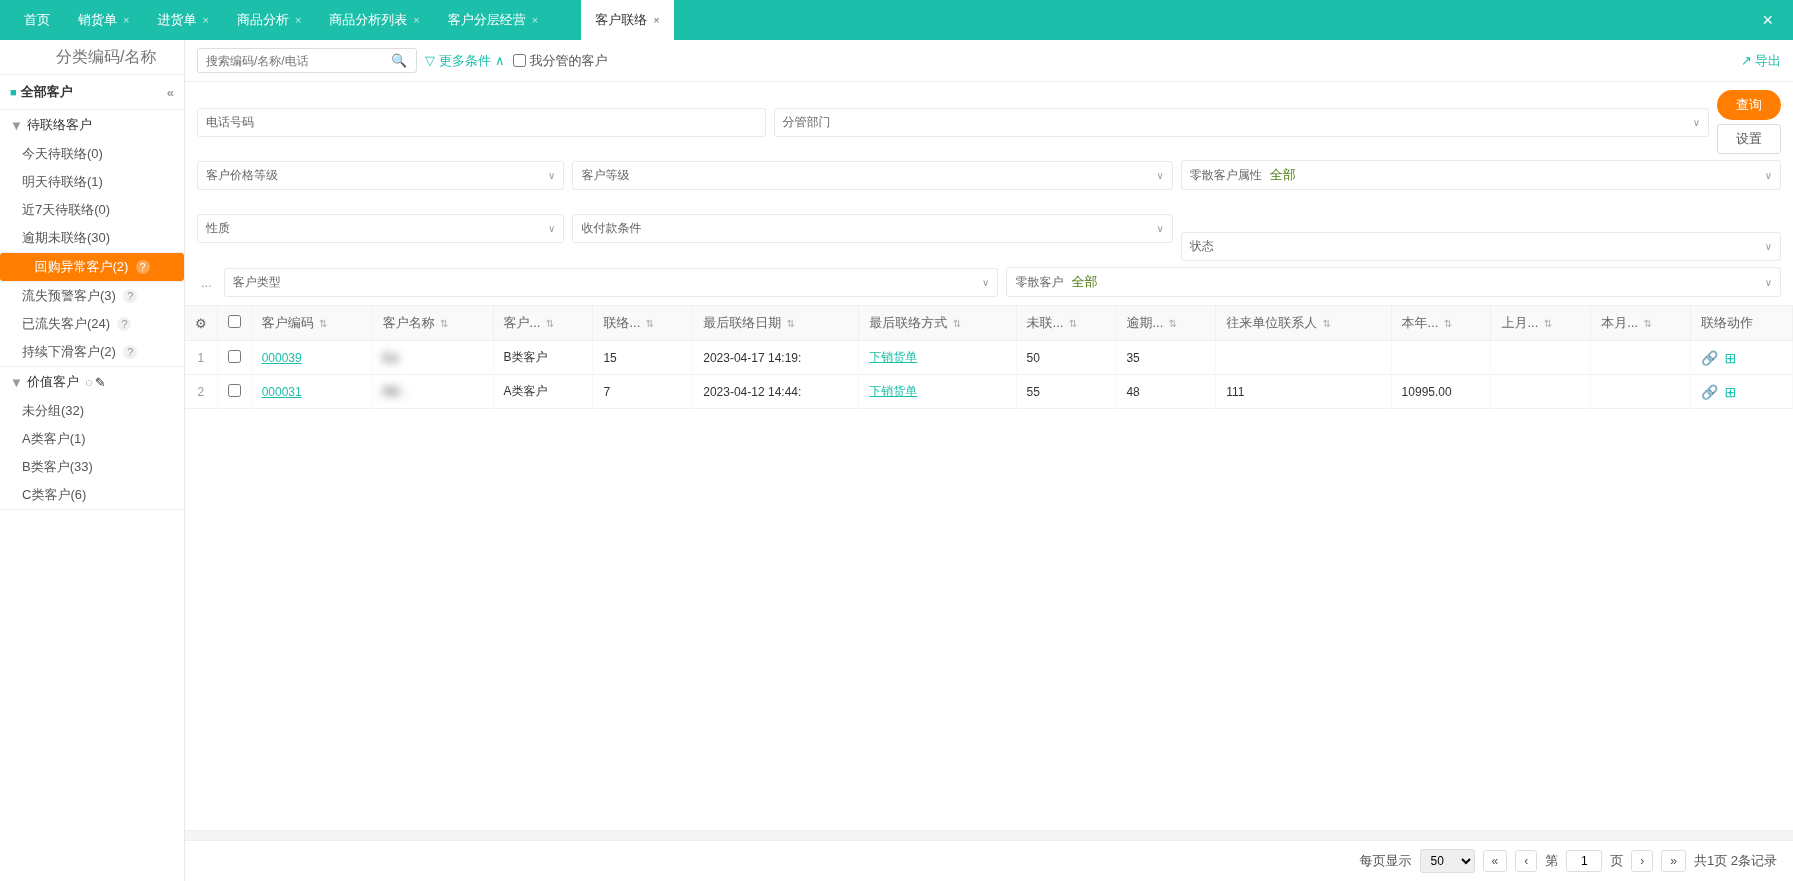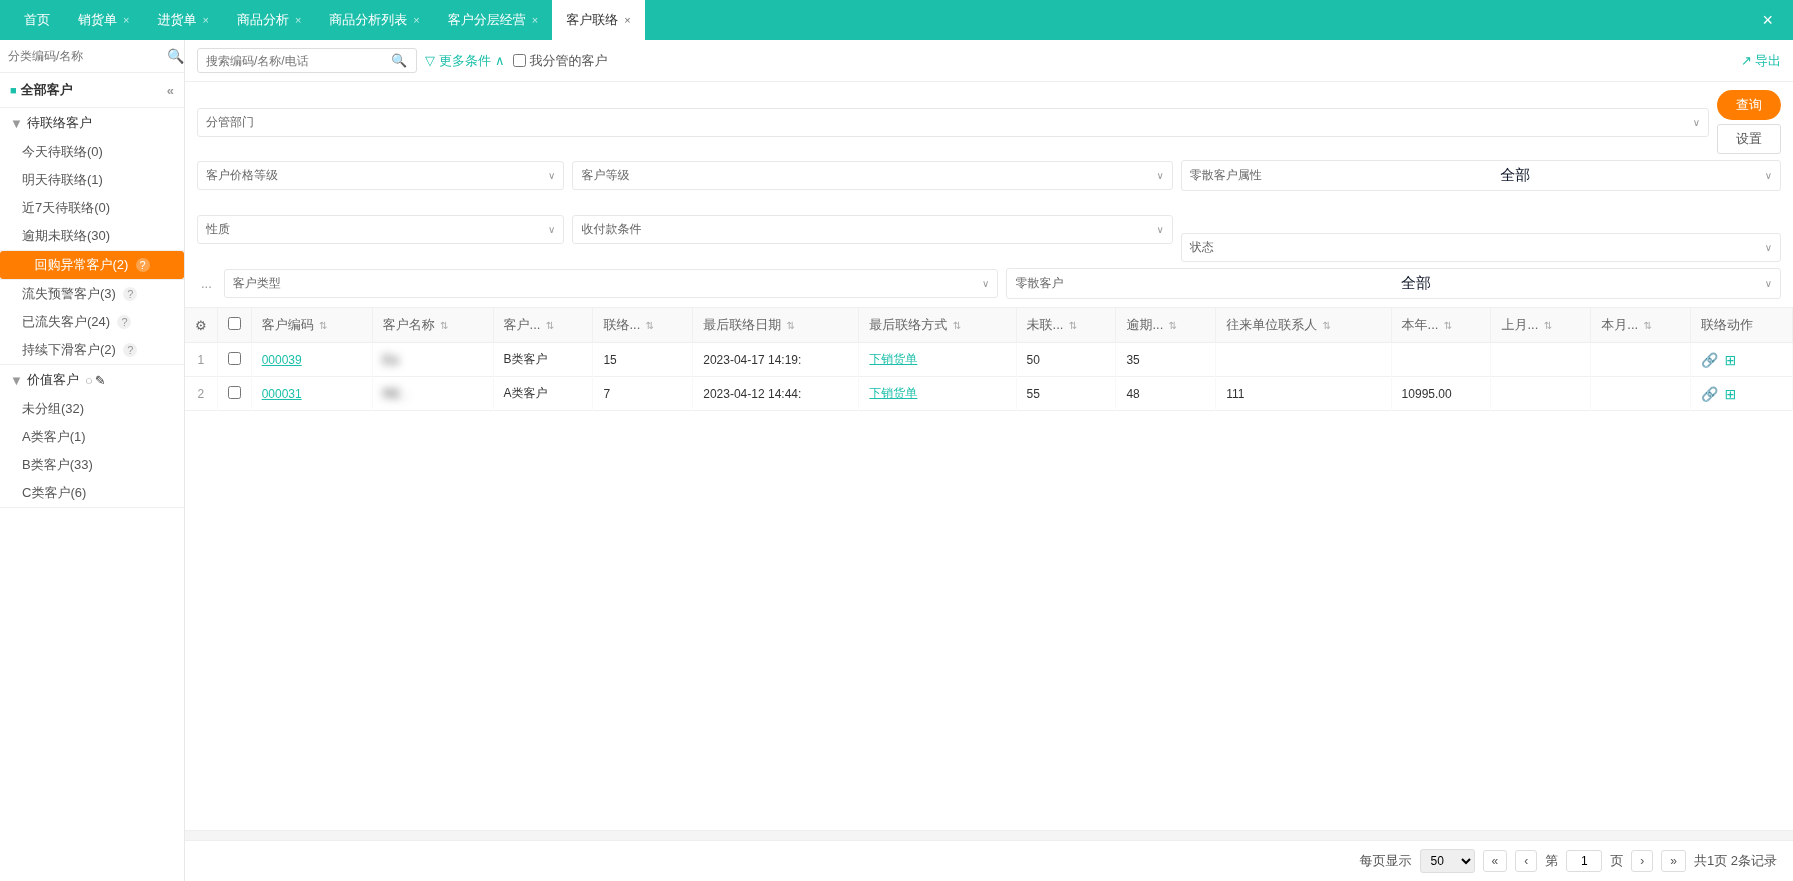--- a/index.html
+++ b/index.html
@@ -18,21 +18,21 @@
     .top-nav .nav-item {
       padding: 0 14px;
       height: 40px;
       display: flex;
       align-items: center;
       cursor: pointer;
       color: white;
       white-space: nowrap;
       font-size: 13px;
     }
-    .top-nav .nav-item.active { background: white; color: #333; }
+    .top-nav .nav-item.active { background: white; color: #333; margin-left: 29px; }
     .top-nav .nav-item .close-x { margin-left: 6px; font-size: 11px; opacity: 0.7; }
     .top-nav-right { margin-left: auto; display: flex; align-items: center; color: white; padding-right: 10px; }
     .top-nav-close { cursor: pointer; font-size: 18px; }
 
     
     .main-layout {
       display: flex;
       height: calc(881px - 40px);
     }
 
@@ -50,22 +50,23 @@
       padding: 8px;
       border-bottom: 1px solid #eee;
       display: flex;
       align-items: center;
       gap: 4px;
     }
     .sidebar-search input {
       flex: 1;
       border: none;
       outline: none;
-      font-size: 12px;
+      font-size: 16px;
       color: #999;
+      margin-left: 48px;
     }
     .sidebar-search-icon { color: #999; font-size: 14px; }
 
     .sidebar-header {
       display: flex;
       align-items: center;
       padding: 8px 10px;
       font-weight: bold;
       font-size: 13px;
       color: #333;
@@ -190,23 +191,22 @@
     }
     .filter-item label {
       color: #666;
       font-size: 12px;
       white-space: nowrap;
       margin-right: 8px;
       flex-shrink: 0;
     }
     .filter-item .filter-value {
       flex: 1;
-      font-size: 15px;
-      color: #0f172a;
-      text-align: center;
+      font-size: 13px;
+      color: #4d7c0f;
     }
     .filter-item .down-arrow { color: #999; font-size: 10px; margin-left: 4px; }
 
     .action-btn-group {
       display: flex;
       flex-direction: column;
       gap: 4px;
     }
     .query-btn {
       background: #ff7d00;
@@ -486,20 +486,24 @@
         <div class="export-btn">
           <span>↗</span>
           <span>导出</span>
         </div>
       </div>
     </div>
 
     <div class="filter-area">
 
       <div class="filter-row">
+        <div class="filter-item" style="flex:1.2;">
+          <label>电话号码</label>
+          <span class="filter-value"></span>
+        </div>
         <div class="filter-item" style="flex:2;">
           <label>分管部门</label>
           <span class="filter-value"></span>
           <span class="down-arrow">∨</span>
         </div>
         <div class="action-btn-group">
           <button class="query-btn">查询</button>
           <button class="settings-btn">设置</button>
         </div>
       </div>

